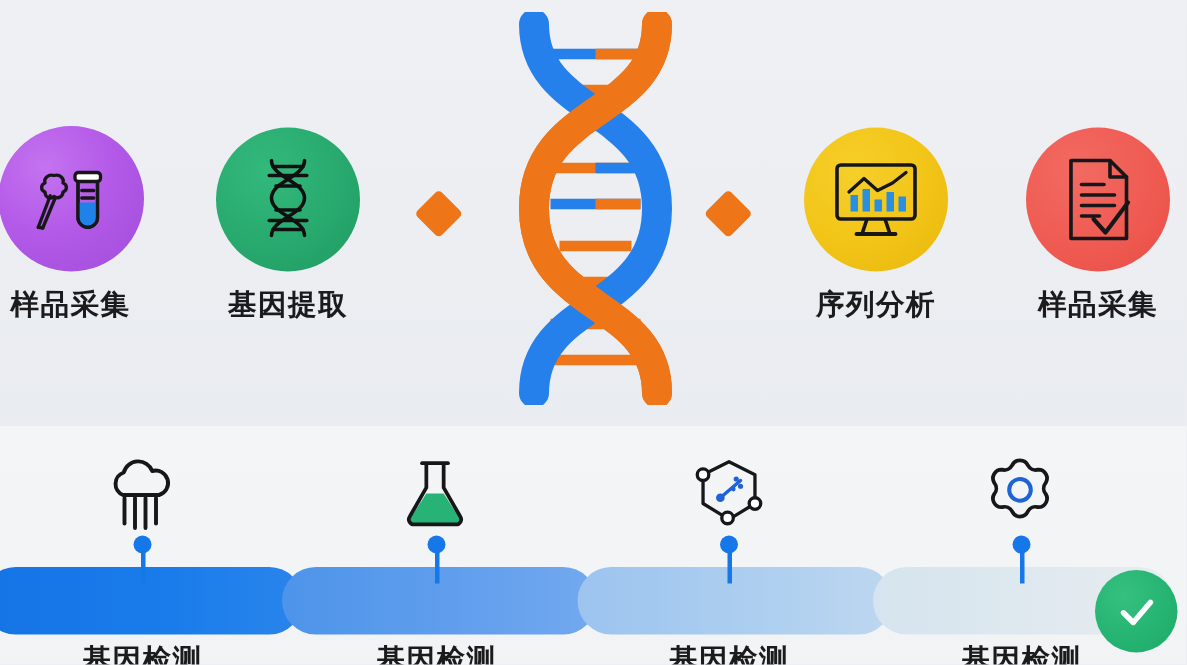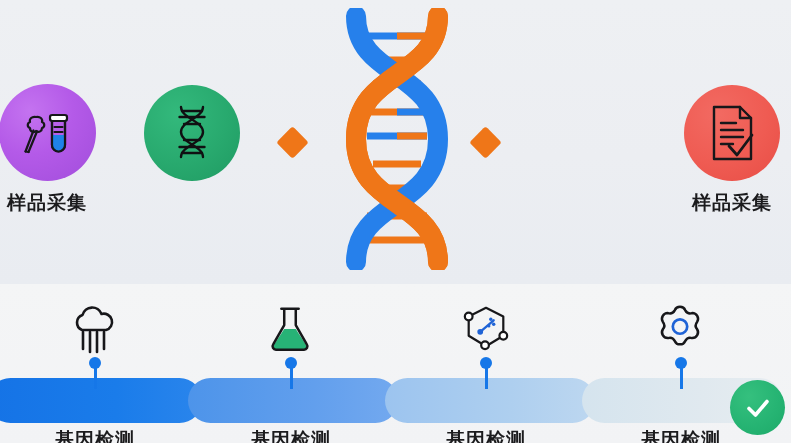--- a/index.html
+++ b/index.html
@@ -111,20 +111,21 @@
           <path d="M38 5 C38 16 16 19 16 30 C16 41 38 44 38 55"></path>
           <path d="M17 9 h20"></path>
             <path d="M14.5 15 h25"></path>
           <path d="M19 22 h16"></path>
             <path d="M19 38 h16"></path>
           <path d="M14.5 45 h25"></path>
             <path d="M17 51 h20"></path>
         </g>
       </svg>
     </div>
+    <div class="step-label">基因提取</div>
   </div>
 
   <div class="diamond" id="diamond-left"></div>
   <div class="diamond" id="diamond-right"></div>
 
   <svg class="helix" viewBox="0 0 158 262">
     <defs>
       <clipPath id="clipTop">
           <rect x="0" y="0" width="158" height="131"></rect>
         </clipPath>
@@ -153,20 +154,38 @@
     <path d="M120 8 C120 70 38 62 38 131 C38 200 120 192 120 254" fill="none" stroke="#ef7618" stroke-width="20" stroke-linecap="round"></path>
 
     <g clip-path="url(#clipTop)">
       <path d="M120 8 C120 70 38 62 38 131" fill="none" stroke="#ef7618" stroke-width="20" stroke-linecap="round"></path>
     </g>
     <g clip-path="url(#clipBot)">
       <path d="M38 131 C38 200 120 192 120 254" fill="none" stroke="#ef7618" stroke-width="20" stroke-linecap="round"></path>
     </g>
   </svg>
 
+  <div class="step" id="step-2">
+    <div class="circle">
+      <svg width="60" height="56" viewBox="0 0 60 56">
+        <rect x="4" y="5" width="52" height="36" rx="2.5" fill="none" stroke="#17171a" stroke-width="2.4"></rect>
+        <g fill="#2b8fe0">
+          <rect x="13" y="25" width="5" height="11"></rect>
+          <rect x="21" y="21" width="5" height="15"></rect>
+          <rect x="29" y="28" width="5" height="8"></rect>
+          <rect x="37" y="23" width="5" height="13"></rect>
+          <rect x="45" y="26" width="5" height="10"></rect>
+        </g>
+        <polyline points="12,23 22,14 31,22 41,17 50,10" fill="none" stroke="#17171a" stroke-width="2.2" stroke-linecap="round" stroke-linejoin="round"></polyline>
+        <path d="M24 41 l-3 9 M36 41 l3 9" stroke="#17171a" stroke-width="2.4" fill="none"></path>
+        <path d="M17 51 h26" stroke="#17171a" stroke-width="2.6" stroke-linecap="round"></path>
+      </svg>
+    </div>
+    <div class="step-label">序列分析</div>
+  </div>
 
   <div class="step" id="step-3">
     <div class="circle">
       <svg width="54" height="62" viewBox="0 0 54 62">
         <g fill="none" stroke="#17171a" stroke-width="2.4" stroke-linejoin="round" stroke-linecap="round">
           <path d="M9 5 h26 l11 11 v41 H9 z"></path>
           <path d="M35 5 v11 h11"></path>
           <path d="M16 21 h15"></path>
           <path d="M16 28 h22"></path>
           <path d="M16 35 h22"></path>

